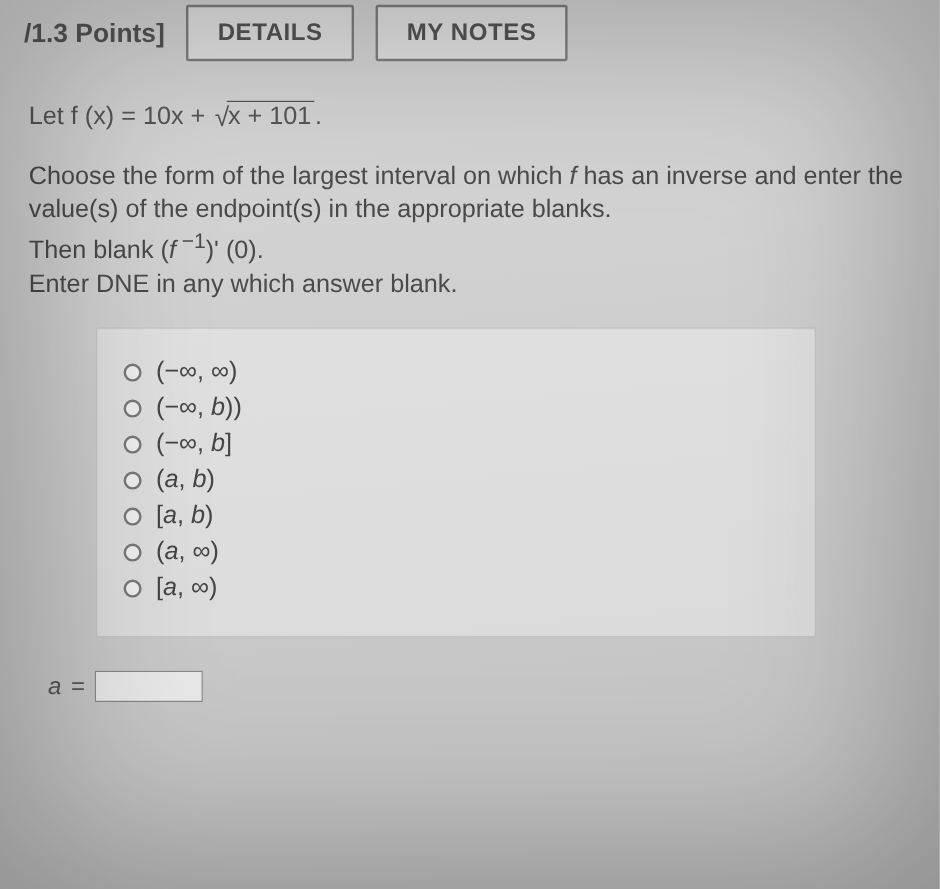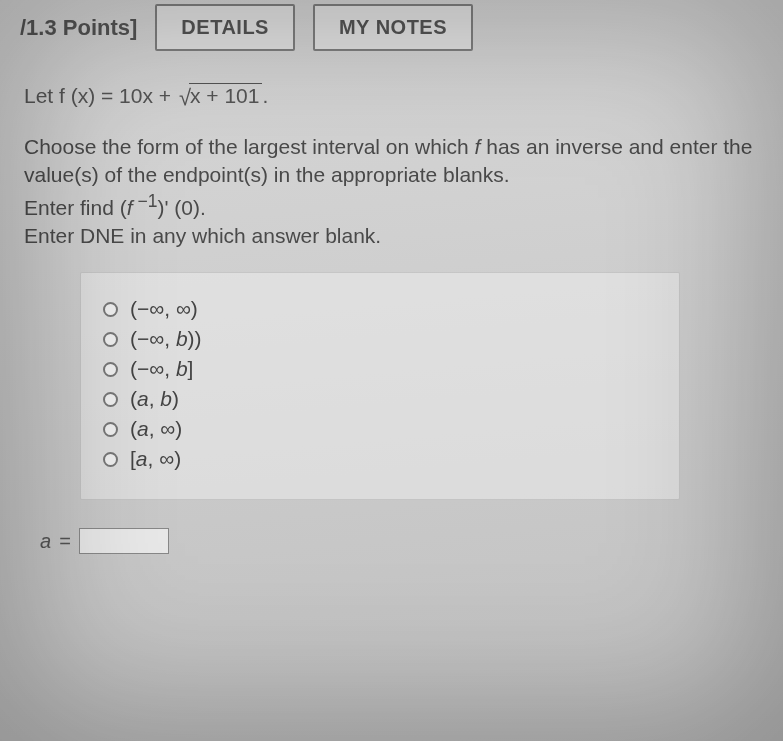--- a/index.html
+++ b/index.html
@@ -139,21 +139,21 @@
     <button class="top-button">DETAILS</button>
     <button class="top-button">MY NOTES</button>
   </div>
 
   <div class="function-def">
     <span>Let </span><span class="fn-part">f (x)</span><span> = 10x + </span><span class="sqrt"><span class="sqrt-sym">√</span><span class="sqrt-arg">x + 101</span></span><span>.</span>
   </div>
 
   <div class="instruction">
     <span>Choose the form of the largest interval on which </span><span class="ital">f</span><span> has an inverse and enter the value(s) of the endpoint(s) in the appropriate blanks.</span><br>
-    <span>Enter find (</span><span class="ital">f</span><sup> −1</sup><span>)' (0).</span><br>
+    <span>Then blank (</span><span class="ital">f</span><sup> −1</sup><span>)' (0).</span><br>
     <span>Enter DNE in any which answer blank.</span>
   </div>
 
   <div class="options-block">
     <div class="option-row">
       <span class="radio"></span>
       <span class="option-label"><span>(−∞, ∞)</span></span>
     </div>
     <div class="option-row">
       <span class="radio"></span>
@@ -162,20 +162,24 @@
     <div class="option-row">
       <span class="radio"></span>
       <span class="option-label"><span>(−∞, </span><span class="ital">b</span><span>]</span></span>
     </div>
     <div class="option-row">
       <span class="radio"></span>
       <span class="option-label"><span>(</span><span class="ital">a</span><span>, </span><span class="ital">b</span><span>)</span></span>
     </div>
     <div class="option-row">
       <span class="radio"></span>
+      <span class="option-label"><span>[</span><span class="ital">a</span><span>, </span><span class="ital">b</span><span>)</span></span>
+    </div>
+    <div class="option-row">
+      <span class="radio"></span>
       <span class="option-label"><span>(</span><span class="ital">a</span><span>, ∞)</span></span>
     </div>
     <div class="option-row">
       <span class="radio"></span>
       <span class="option-label"><span>[</span><span class="ital">a</span><span>, ∞)</span></span>
     </div>
   </div>
 
   <div class="answer-row">
     <span class="var">a</span>

